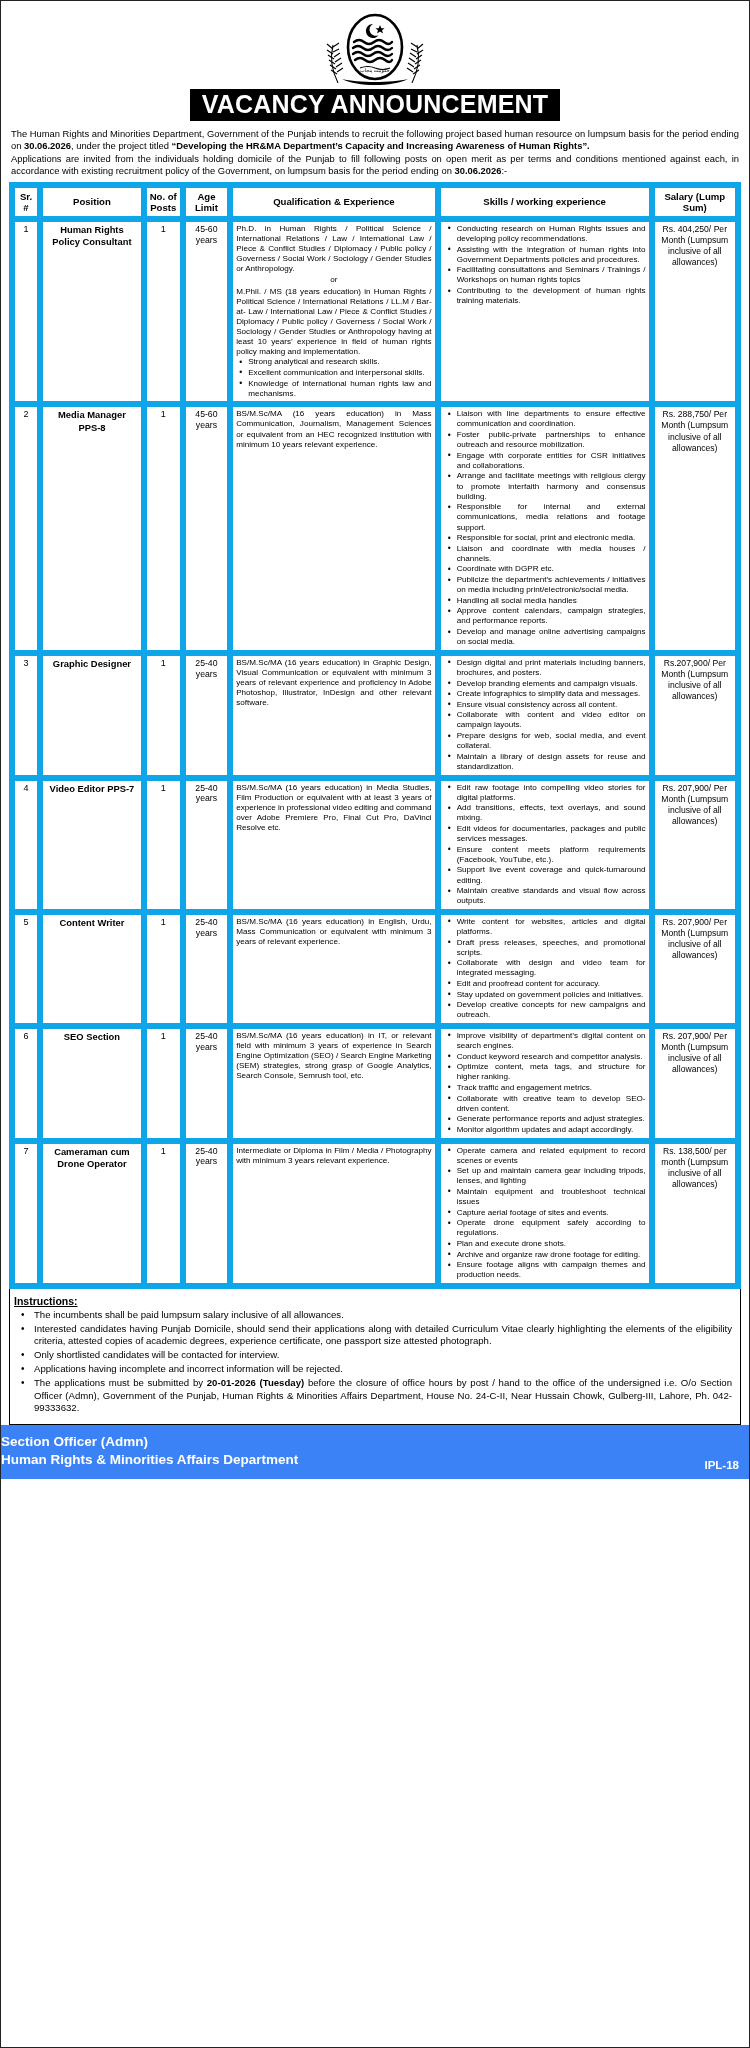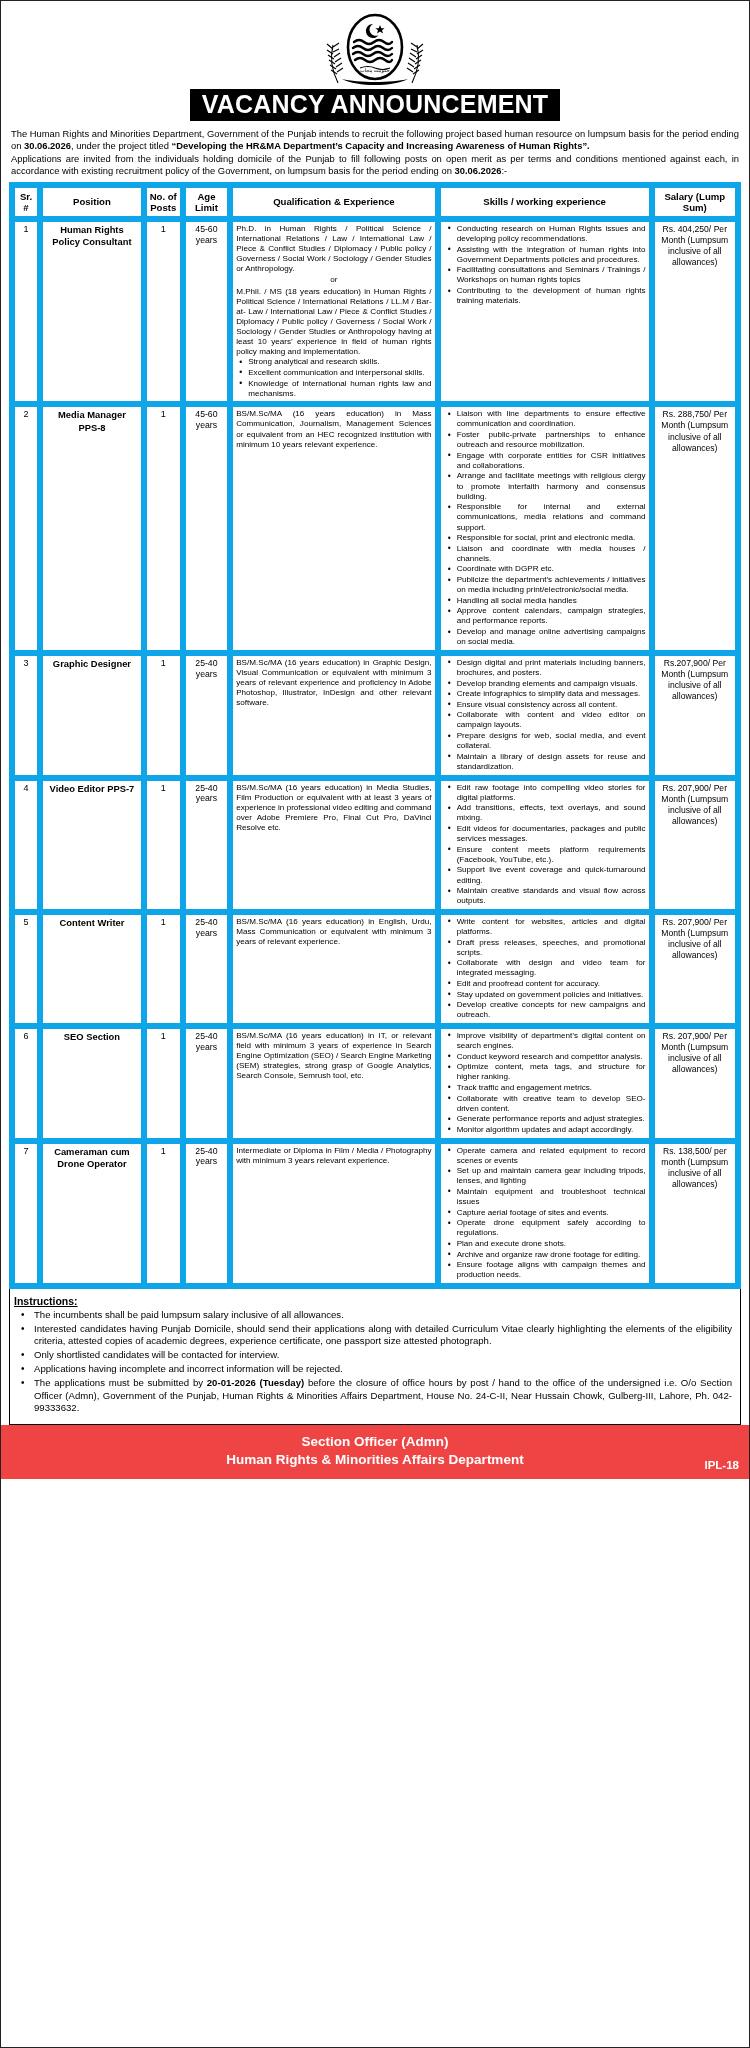--- a/index.html
+++ b/index.html
@@ -180,23 +180,22 @@
     content: "\2022";
     position: absolute;
     left: -11px;
     top: -1px;
     font-size: 10px;
   }
   ul.instr b { font-weight: bold; }
 
   
   .footer {
-    background: #ef4444;
+    background: #3b82f6;
     color: #fff;
-    text-align: center;
     padding: 8px 0 10px 0;
     position: relative;
     margin-top: 0px;
   }
   .footer div {
     font-weight: bold;
     font-size: 13.5px;
     line-height: 1.32;
   }
   .ipl {
@@ -313,21 +312,21 @@
             <td class="age">45-60 years</td>
             <td class="qual">
               <div class="qtext">BS/M.Sc/MA (16 years education) in Mass Communication, Journalism, Management Sciences or equivalent from an HEC recognized institution with minimum 10 years relevant experience.</div>
             </td>
             <td class="skill">
               <ul class="bl">
                 <li>Liaison with line departments to ensure effective communication and coordination.</li>
                 <li>Foster public-private partnerships to enhance outreach and resource mobilization.</li>
                 <li>Engage with corporate entities for CSR initiatives and collaborations.</li>
                 <li>Arrange and facilitate meetings with religious clergy to promote interfaith harmony and consensus building.</li>
-                <li>Responsible for internal and external communications, media relations and command support.</li>
+                <li>Responsible for internal and external communications, media relations and footage support.</li>
                 <li>Responsible for social, print and electronic media.</li>
                 <li>Liaison and coordinate with media houses / channels.</li>
                 <li>Coordinate with DGPR etc.</li>
                 <li>Publicize the department’s achievements / initiatives on media including print/electronic/social media.</li>
                 <li>Handling all social media handles</li>
                 <li>Approve content calendars, campaign strategies, and performance reports.</li>
                 <li>Develop and manage online advertising campaigns on social media.</li>
               </ul>
             </td>
             <td class="sal">Rs. 288,750/ Per Month (Lumpsum inclusive of all allowances)</td>

